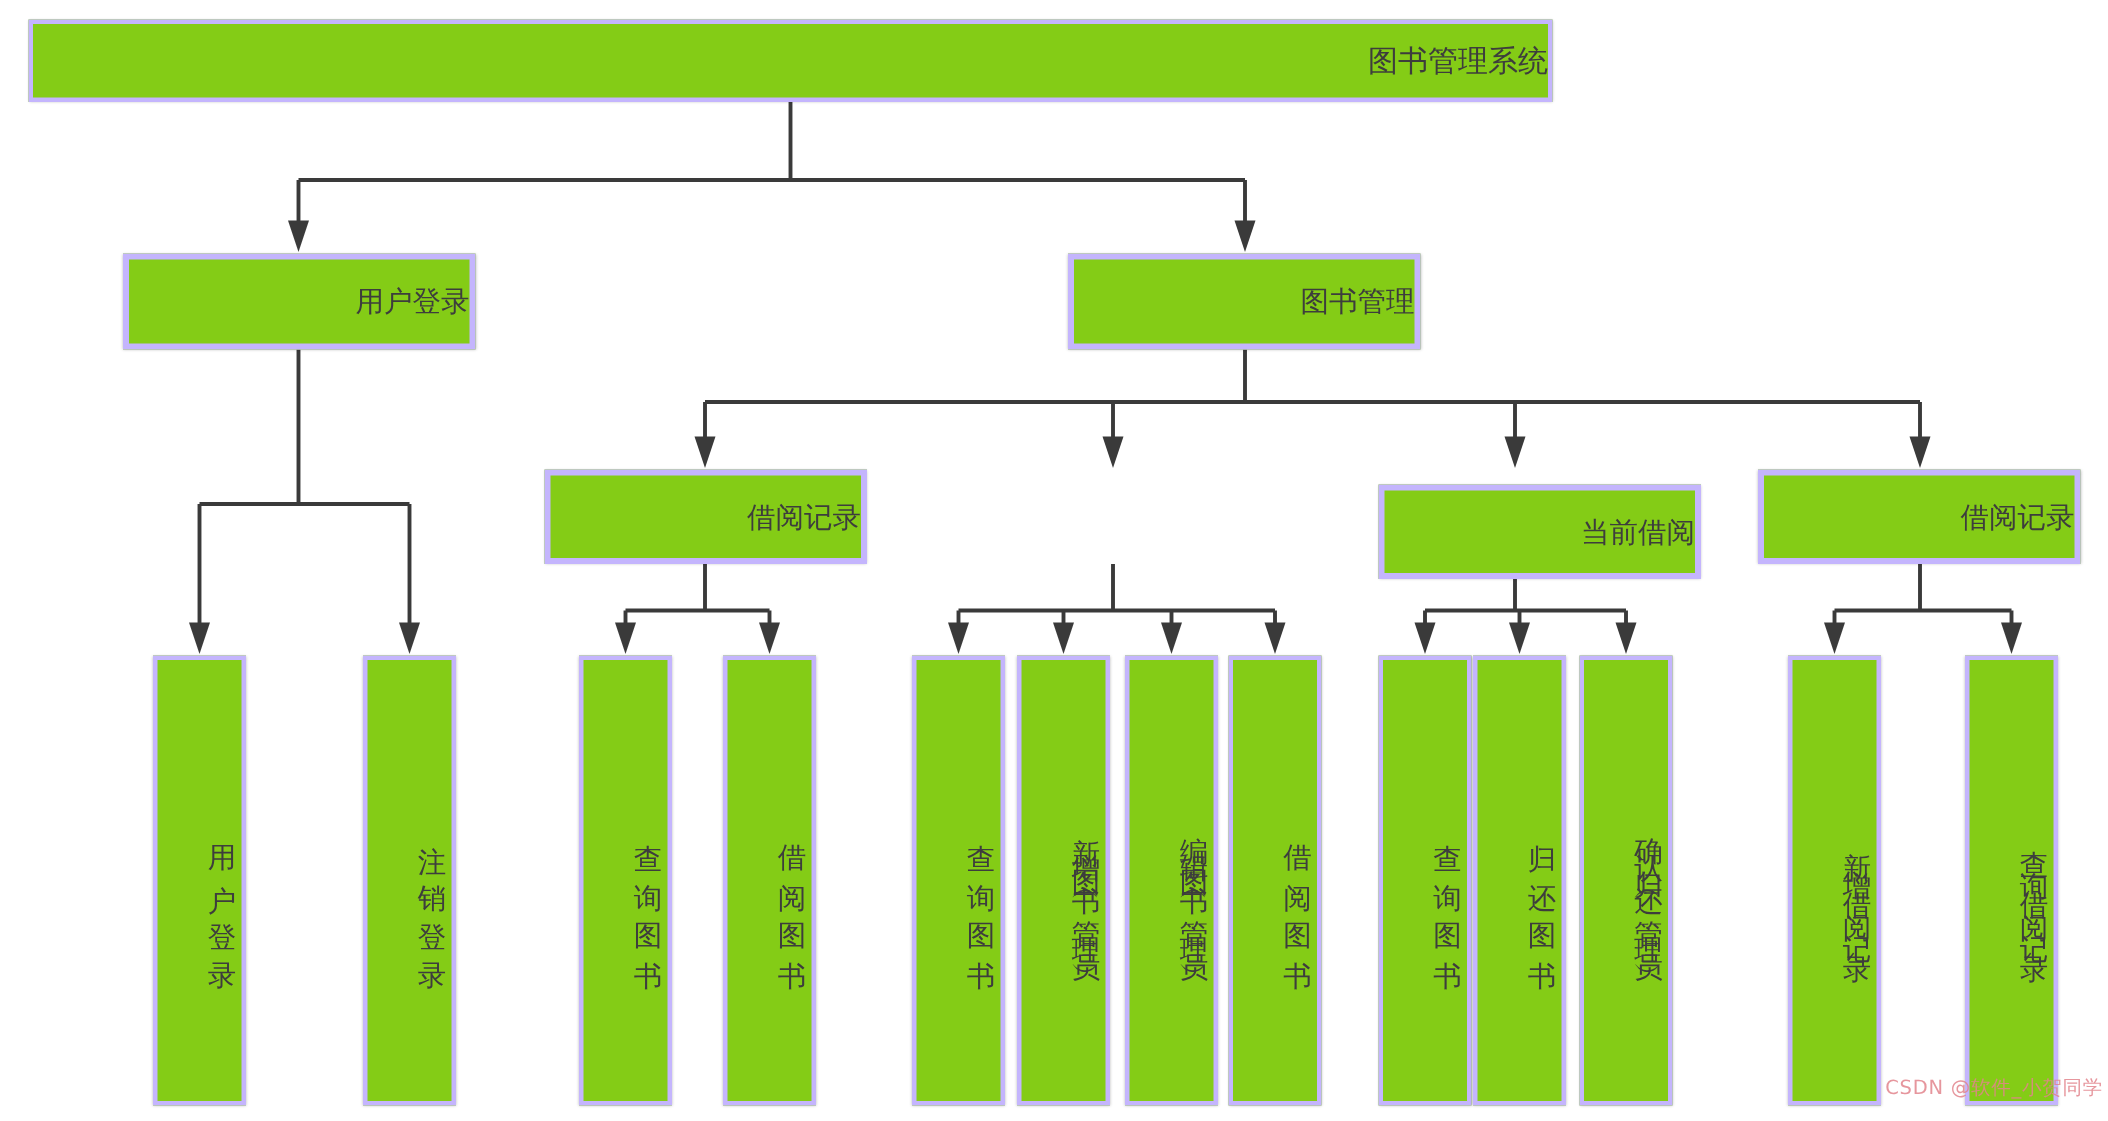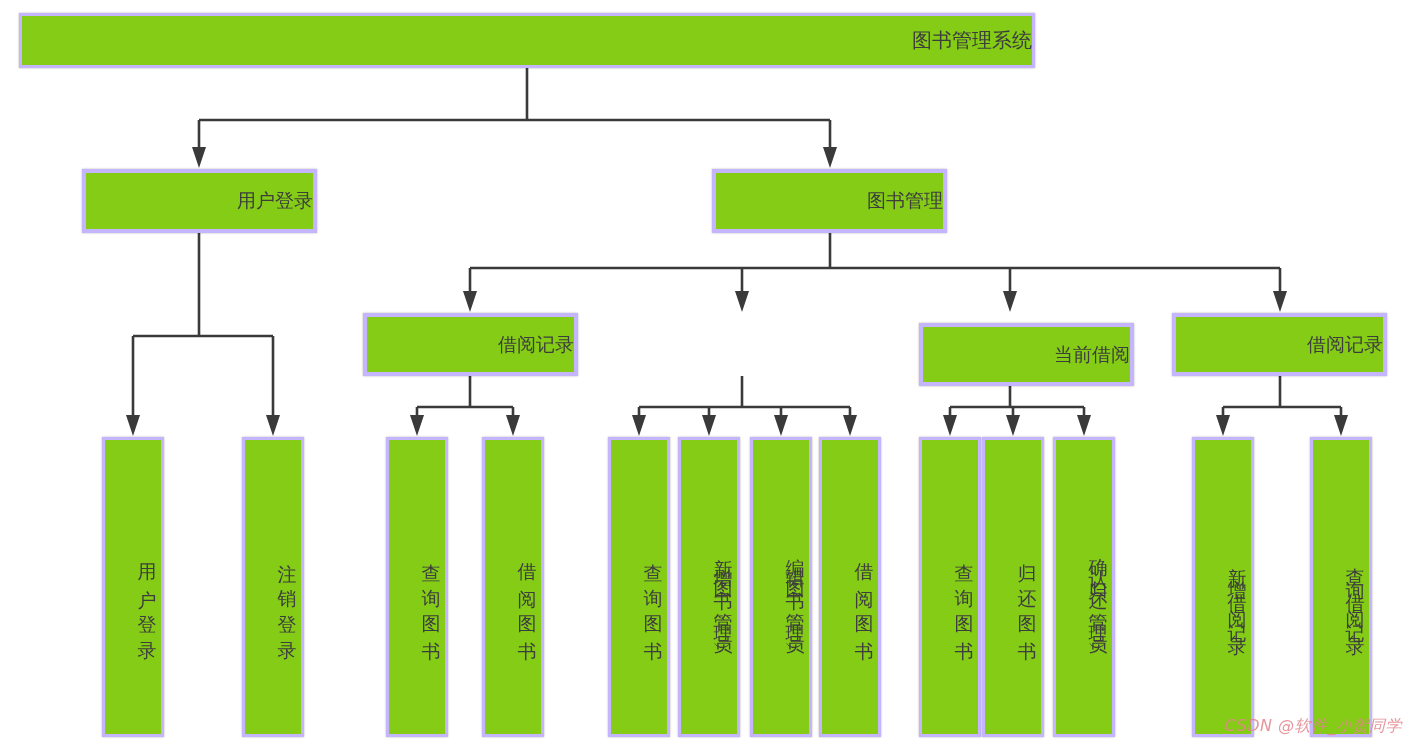--- a/index.html
+++ b/index.html
@@ -41,25 +41,24 @@
     white-space: nowrap;
     color: #3d3d3d;
   }
   .vt4 { letter-spacing: 26px; margin-bottom: -26px; }
   .vt6 { letter-spacing: 14px; margin-bottom: -14px; }
   .vt9 { letter-spacing: 11px; margin-bottom: -11px; }
   .watermark {
     position: absolute;
     right: 3px;
     top: 716px;
-    font-size: 16px;
+    font-size: 13px;
     color: rgba(226, 132, 140, 0.85);
     letter-spacing: 0.5px;
     pointer-events: none;
-    font-style: italic;
   }
   
   #n-root  { left: 19px;   top: 13px;  width: 1016px; height: 55px; }
   #n-login { left: 82px;   top: 169px; width: 235px;  height: 64px; }
   #n-mgmt  { left: 712px;  top: 169px; width: 235px;  height: 64px; }
   #n-l3a   { left: 363px;  top: 313px; width: 215px;  height: 63px; }
   #n-l3b   { left: 635px;  top: 313px; width: 215px;  height: 63px; }
   #n-l3c   { left: 903px;  top: 323px; width: 215px;  height: 63px; margin-left: 16px; }
   #n-l3d   { left: 1172px; top: 313px; width: 215px;  height: 63px; }
   .leaf    { top: 437px; width: 62px; height: 300px; }

